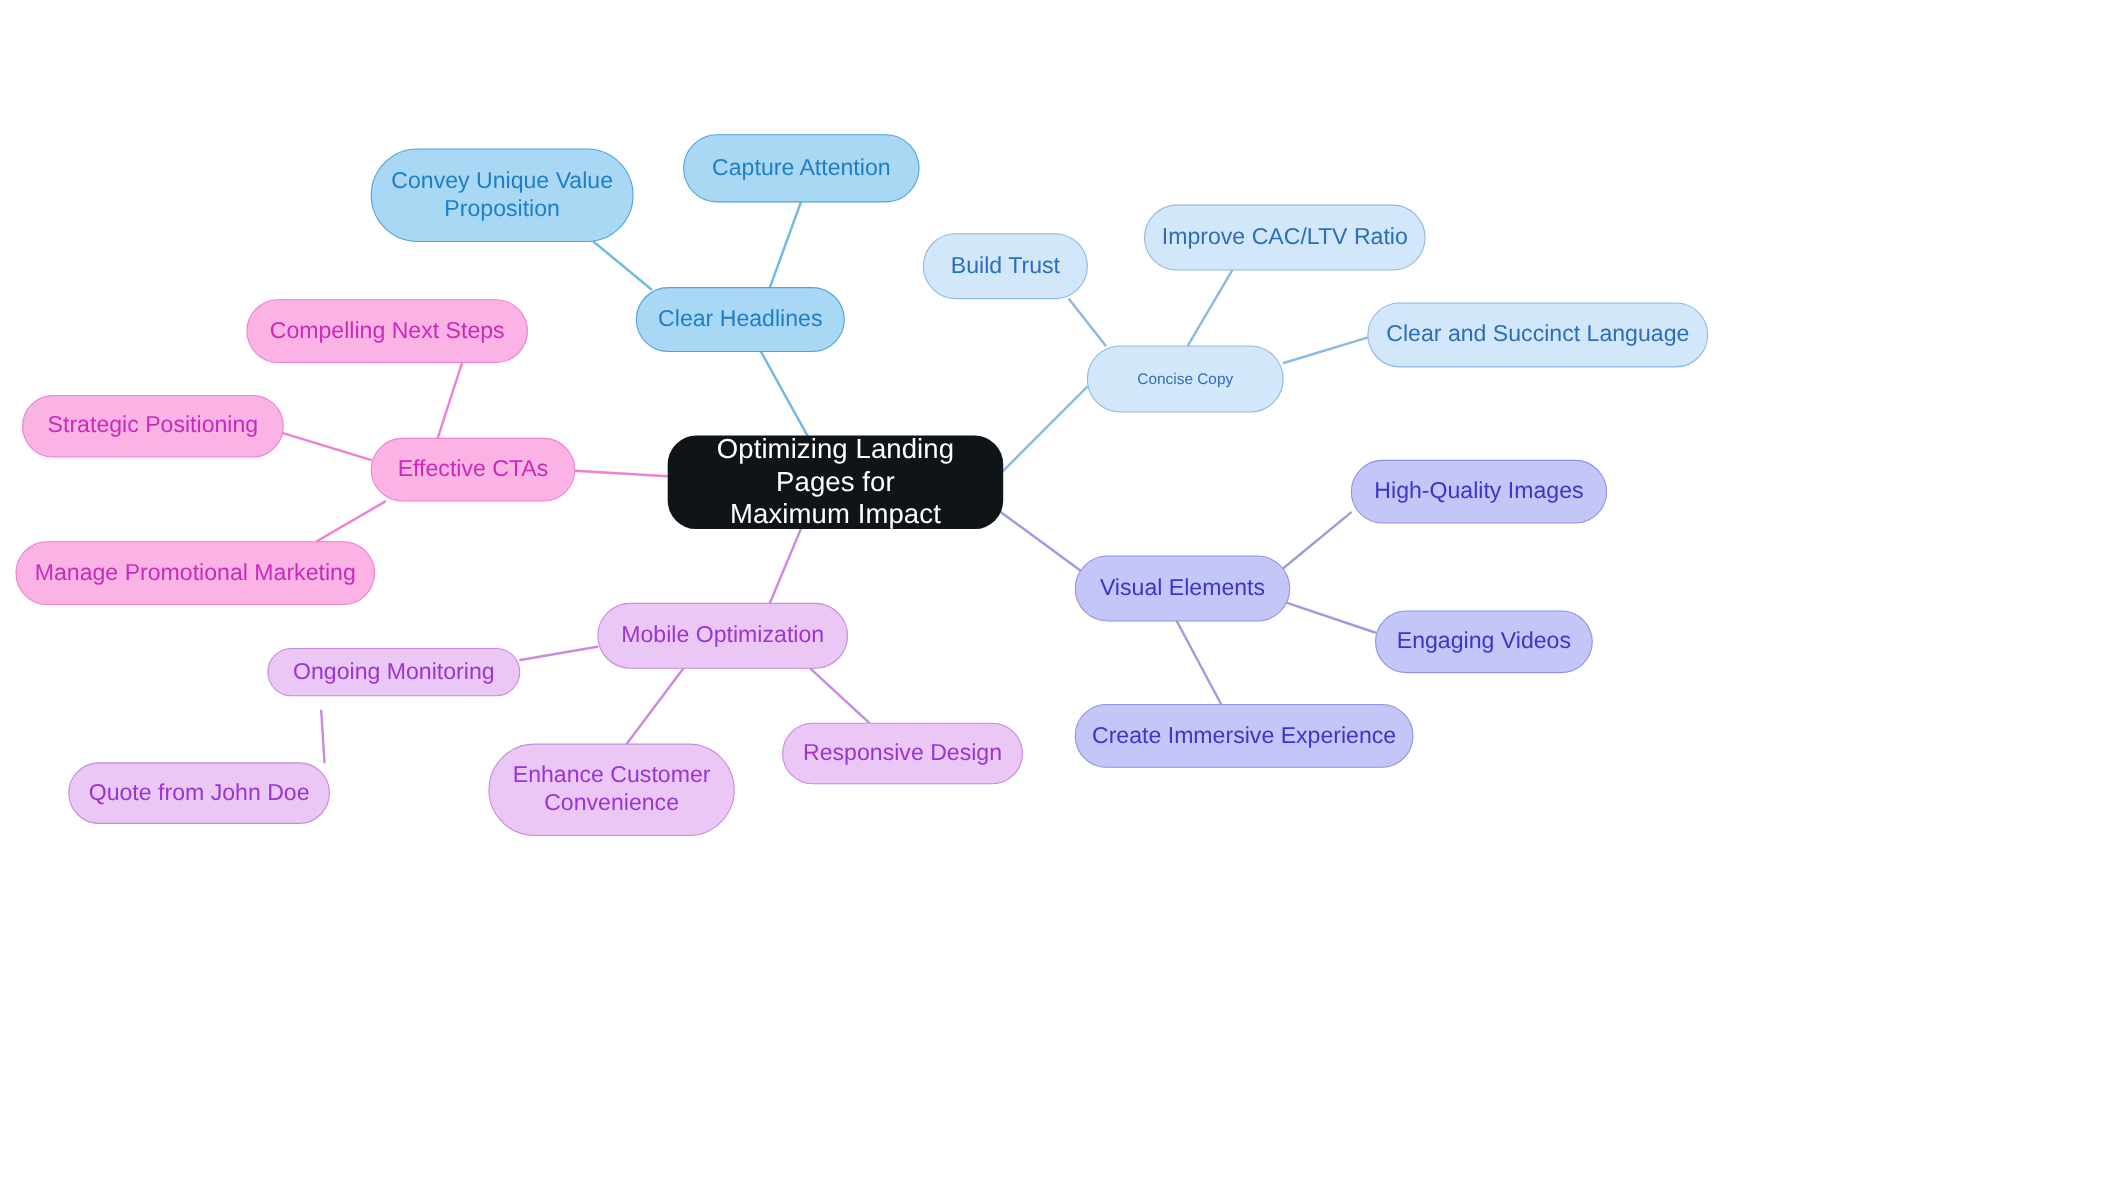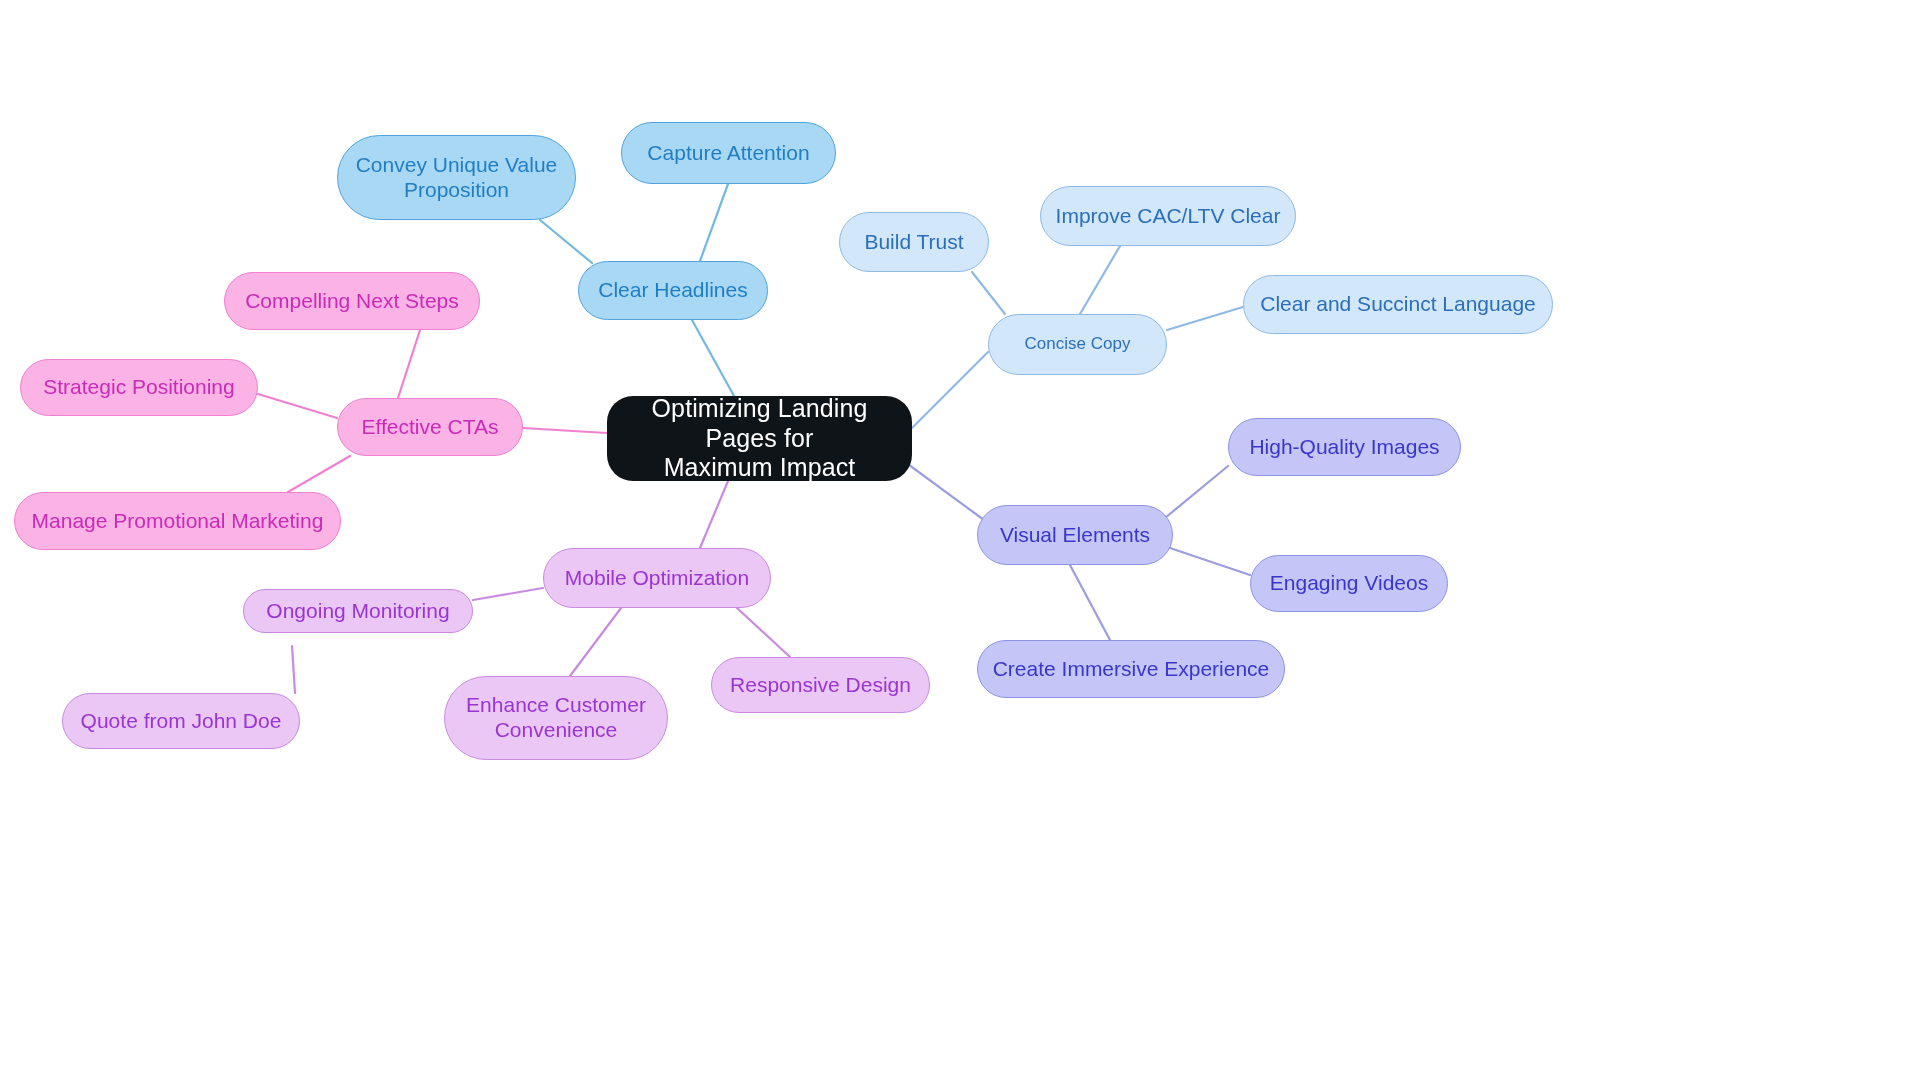--- a/index.html
+++ b/index.html
@@ -81,23 +81,23 @@
       <line x1="337" y1="418" x2="258" y2="394" stroke="#f07fd0" stroke-width="2.2" stroke-linecap="round"></line>
       <line x1="350" y1="456" x2="288" y2="492" stroke="#f07fd0" stroke-width="2.2" stroke-linecap="round"></line>
     </svg>
   <div id="node-layer">
       <div class="node node-root" style="left: 607px; top: 396px; width: 305px; height: 85px; background: rgb(15, 20, 25); color: rgb(255, 255, 255);"><span class="node-label">Optimizing Landing Pages for
 Maximum Impact</span></div>
       <div class="node node-blue_branch" style="left: 578px; top: 261px; width: 190px; height: 59px; background: rgb(169, 216, 245); color: rgb(31, 126, 196); border-color: rgb(79, 163, 221); font-size: 21px;"><span class="node-label">Clear Headlines</span></div>
       <div class="node node-blue_branch" style="left: 621px; top: 122px; width: 215px; height: 62px; background: rgb(169, 216, 245); color: rgb(31, 126, 196); border-color: rgb(79, 163, 221); font-size: 21px; justify-content: center;"><span class="node-label">Capture Attention</span></div>
       <div class="node node-blue_branch" style="left: 337px; top: 135px; width: 239px; height: 85px; background: rgb(169, 216, 245); color: rgb(31, 126, 196); border-color: rgb(79, 163, 221); font-size: 21px; text-align: center;"><span class="node-label">Convey Unique Value
 Proposition</span></div>
-      <div class="node node-blue_light" style="left: 988px; top: 314px; width: 179px; height: 61px; background: rgb(211, 231, 251); color: rgb(42, 111, 184); border-color: rgb(143, 185, 228); font-size: 17px;"><span class="node-label">Concise Copy</span></div>
+      <div class="node node-blue_light" style="left: 988px; top: 314px; width: 179px; height: 61px; background: rgb(211, 231, 251); color: rgb(42, 111, 184); border-color: rgb(143, 185, 228); font-size: 14px;"><span class="node-label">Concise Copy</span></div>
       <div class="node node-blue_light" style="left: 839px; top: 212px; width: 150px; height: 60px; background: rgb(211, 231, 251); color: rgb(42, 111, 184); border-color: rgb(143, 185, 228); font-size: 21px; justify-content: flex-end;"><span class="node-label">Build Trust</span></div>
-      <div class="node node-blue_light" style="left: 1040px; top: 186px; width: 256px; height: 60px; background: rgb(211, 231, 251); color: rgb(42, 111, 184); border-color: rgb(143, 185, 228); font-size: 21px;"><span class="node-label">Improve CAC/LTV Clear</span></div>
+      <div class="node node-blue_light" style="left: 1040px; top: 186px; width: 256px; height: 60px; background: rgb(211, 231, 251); color: rgb(42, 111, 184); border-color: rgb(143, 185, 228); font-size: 21px;"><span class="node-label">Improve CAC/LTV Ratio</span></div>
       <div class="node node-blue_light" style="left: 1243px; top: 275px; width: 310px; height: 59px; background: rgb(211, 231, 251); color: rgb(42, 111, 184); border-color: rgb(143, 185, 228); font-size: 21px;"><span class="node-label">Clear and Succinct Language</span></div>
       <div class="node node-periwinkle" style="left: 977px; top: 505px; width: 196px; height: 60px; background: rgb(195, 198, 247); color: rgb(59, 54, 201); border-color: rgb(143, 147, 227); font-size: 21px;"><span class="node-label">Visual Elements</span></div>
       <div class="node node-periwinkle" style="left: 1228px; top: 418px; width: 233px; height: 58px; background: rgb(195, 198, 247); color: rgb(59, 54, 201); border-color: rgb(143, 147, 227); font-size: 21px;"><span class="node-label">High-Quality Images</span></div>
       <div class="node node-periwinkle" style="left: 1250px; top: 555px; width: 198px; height: 57px; background: rgb(195, 198, 247); color: rgb(59, 54, 201); border-color: rgb(143, 147, 227); font-size: 21px;"><span class="node-label">Engaging Videos</span></div>
       <div class="node node-periwinkle" style="left: 977px; top: 640px; width: 308px; height: 58px; background: rgb(195, 198, 247); color: rgb(59, 54, 201); border-color: rgb(143, 147, 227); font-size: 21px;"><span class="node-label">Create Immersive Experience</span></div>
       <div class="node node-violet" style="left: 543px; top: 548px; width: 228px; height: 60px; background: rgb(234, 199, 245); color: rgb(154, 53, 209); border-color: rgb(201, 138, 224); font-size: 21px;"><span class="node-label">Mobile Optimization</span></div>
       <div class="node node-violet" style="left: 711px; top: 657px; width: 219px; height: 56px; background: rgb(234, 199, 245); color: rgb(154, 53, 209); border-color: rgb(201, 138, 224); font-size: 21px;"><span class="node-label">Responsive Design</span></div>
       <div class="node node-violet" style="left: 444px; top: 676px; width: 224px; height: 84px; background: rgb(234, 199, 245); color: rgb(154, 53, 209); border-color: rgb(201, 138, 224); font-size: 21px;"><span class="node-label">Enhance Customer
 Convenience</span></div>
       <div class="node node-violet" style="left: 243px; top: 589px; width: 230px; height: 44px; background: rgb(234, 199, 245); color: rgb(154, 53, 209); border-color: rgb(201, 138, 224); font-size: 21px;"><span class="node-label">Ongoing Monitoring</span></div>

